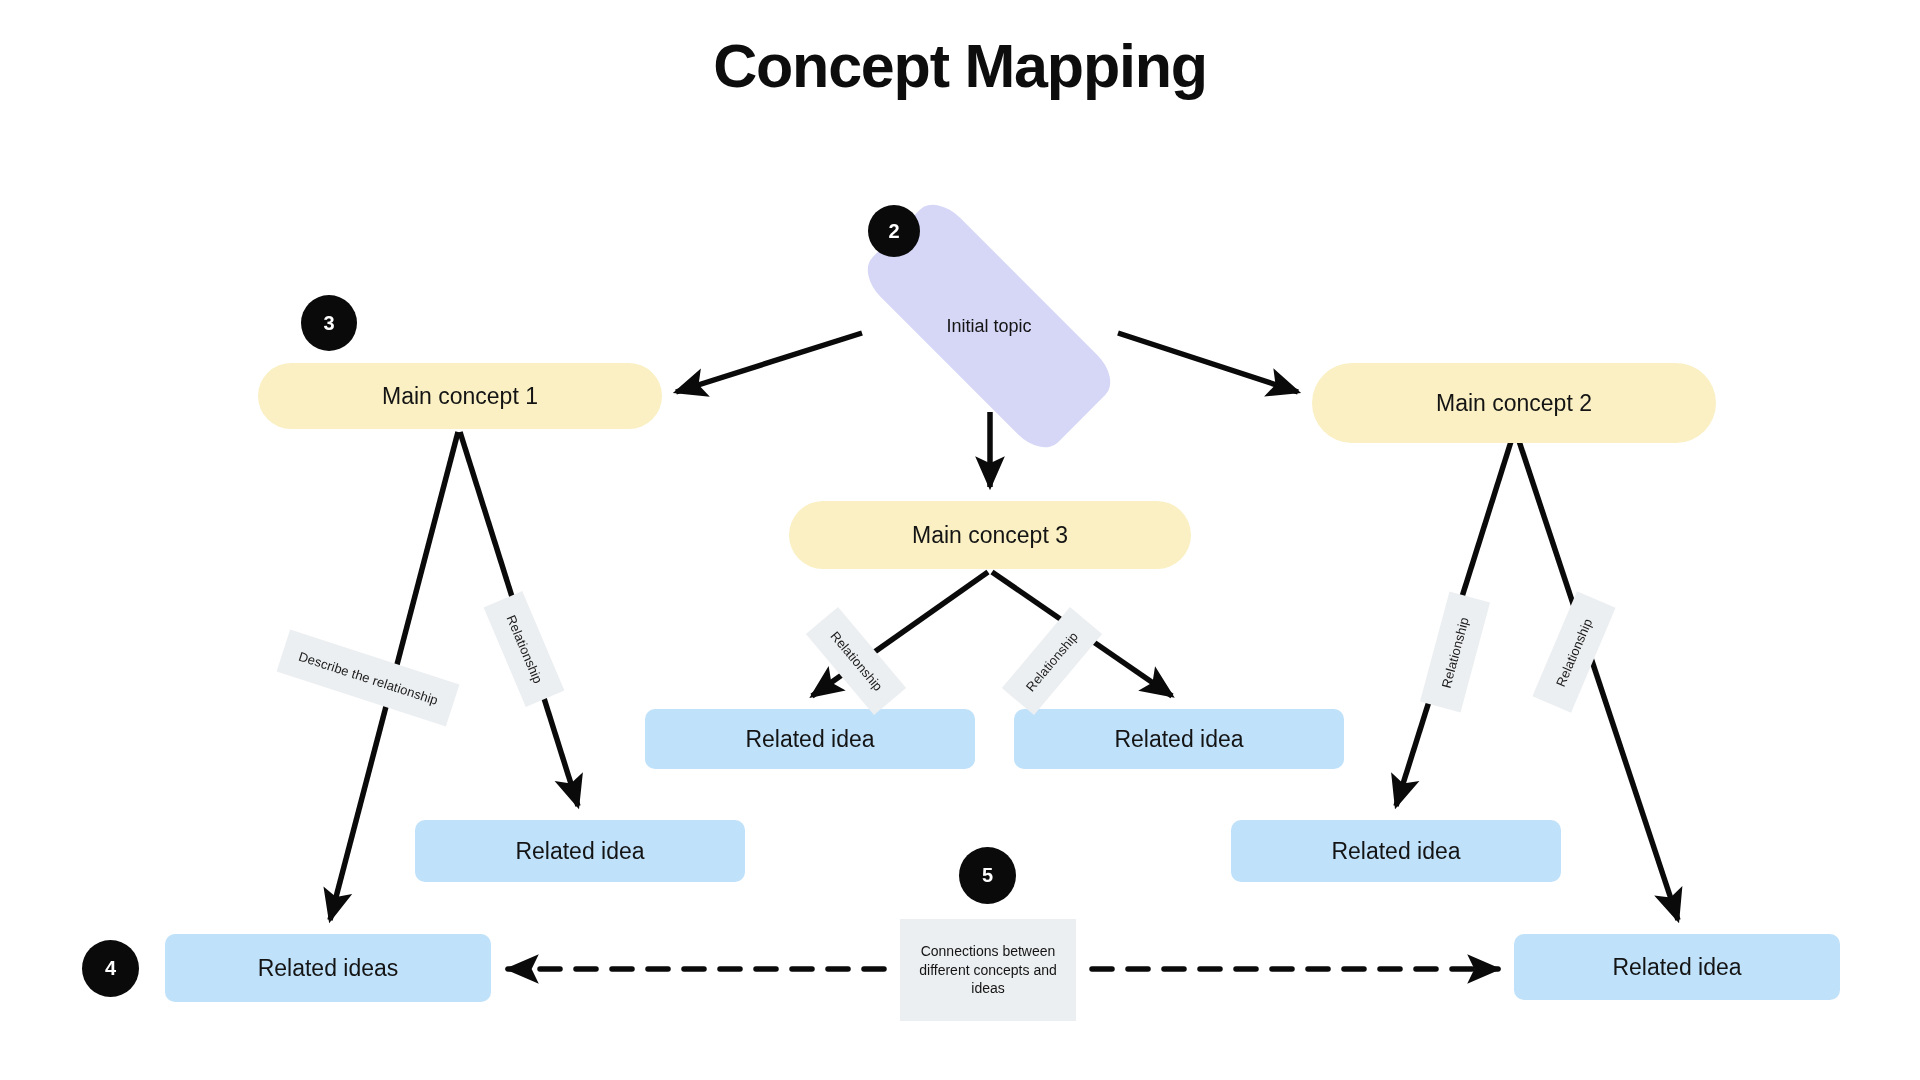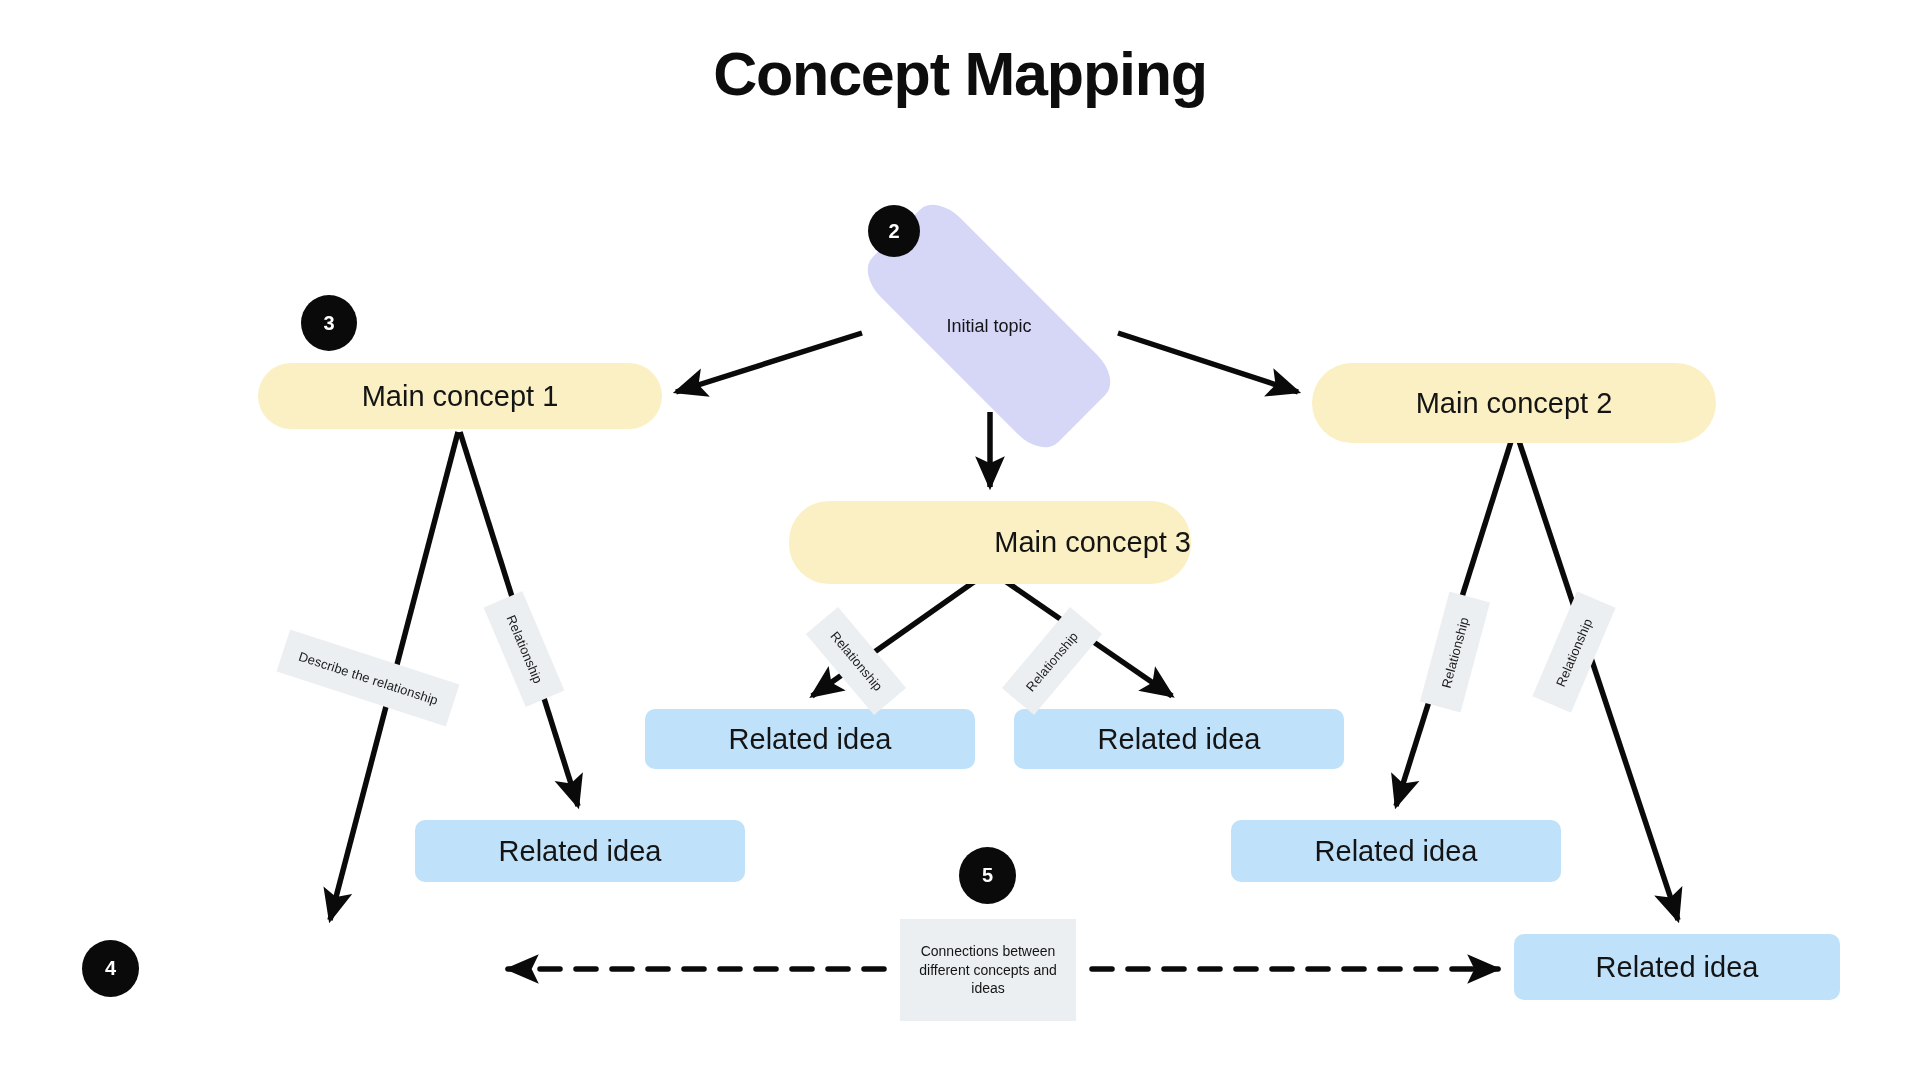--- a/index.html
+++ b/index.html
@@ -20,21 +20,21 @@
     position: absolute;
     left: 0; top: 0;
     width: 1920px;
     height: 1080px;
   }
 
   
   .header {
     position: absolute;
     left: 0;
-    top: 42px;
+    top: 34px;
     width: 1920px;
     text-align: center;
   }
   .title {
     font-size: 61px;
     font-weight: 700;
     letter-spacing: -1.2px;
     line-height: 1.05;
     color: #0d0d0d;
   }
@@ -57,21 +57,21 @@
   
   .node {
     position: absolute;
     display: flex;
     align-items: center;
     justify-content: center;
     box-sizing: border-box;
     text-align: center;
   }
   .node-label {
-    font-size: 29px;
+    font-size: 23px;
     line-height: 1.25;
     color: #141414;
     white-space: nowrap;
   }
 
   .node.pill {
     background: #FAF0C3;
     border-radius: 40px;
   }
   .node.rect {
@@ -198,40 +198,43 @@
   </div>
 
   <div class="node pill" style="left:258px; top:363px; width:404px; height:66px;">
     <span class="node-label">Main concept 1</span>
   </div>
 
   <div class="node pill" style="left:1312px; top:363px; width:404px; height:80px;">
     <span class="node-label">Main concept 2</span>
   </div>
 
-  <div class="node pill" style="left:789px; top:501px; width:402px; height:83px;justify-content:flex-end;">
+  <div class="node pill" style="left:789px; top:501px; width:402px; height:68px;">
     <span class="node-label">Main concept 3</span>
   </div>
 
   <div class="node rect" style="left:645px; top:709px; width:330px; height:60px;">
     <span class="node-label">Related idea</span>
   </div>
 
   <div class="node rect" style="left:1014px; top:709px; width:330px; height:60px;">
     <span class="node-label">Related idea</span>
   </div>
 
   <div class="node rect" style="left:415px; top:820px; width:330px; height:62px;">
     <span class="node-label">Related idea</span>
   </div>
 
   <div class="node rect" style="left:1231px; top:820px; width:330px; height:62px;">
     <span class="node-label">Related idea</span>
   </div>
 
+  <div class="node rect" style="left:165px; top:934px; width:326px; height:68px;">
+    <span class="node-label">Related ideas</span>
+  </div>
 
   <div class="node rect" style="left:1514px; top:934px; width:326px; height:66px;">
     <span class="node-label">Related idea</span>
   </div>
 
   <div class="chip" style="left:346px; top:589px; width:44px; height:178px; transform:rotate(-72deg);">
     <span class="chip-text" style="transform:rotate(90deg);">Describe the relationship</span>
   </div>
 
   <div class="chip" style="left:503px; top:595px; width:42px; height:108px; transform:rotate(-23deg);">

